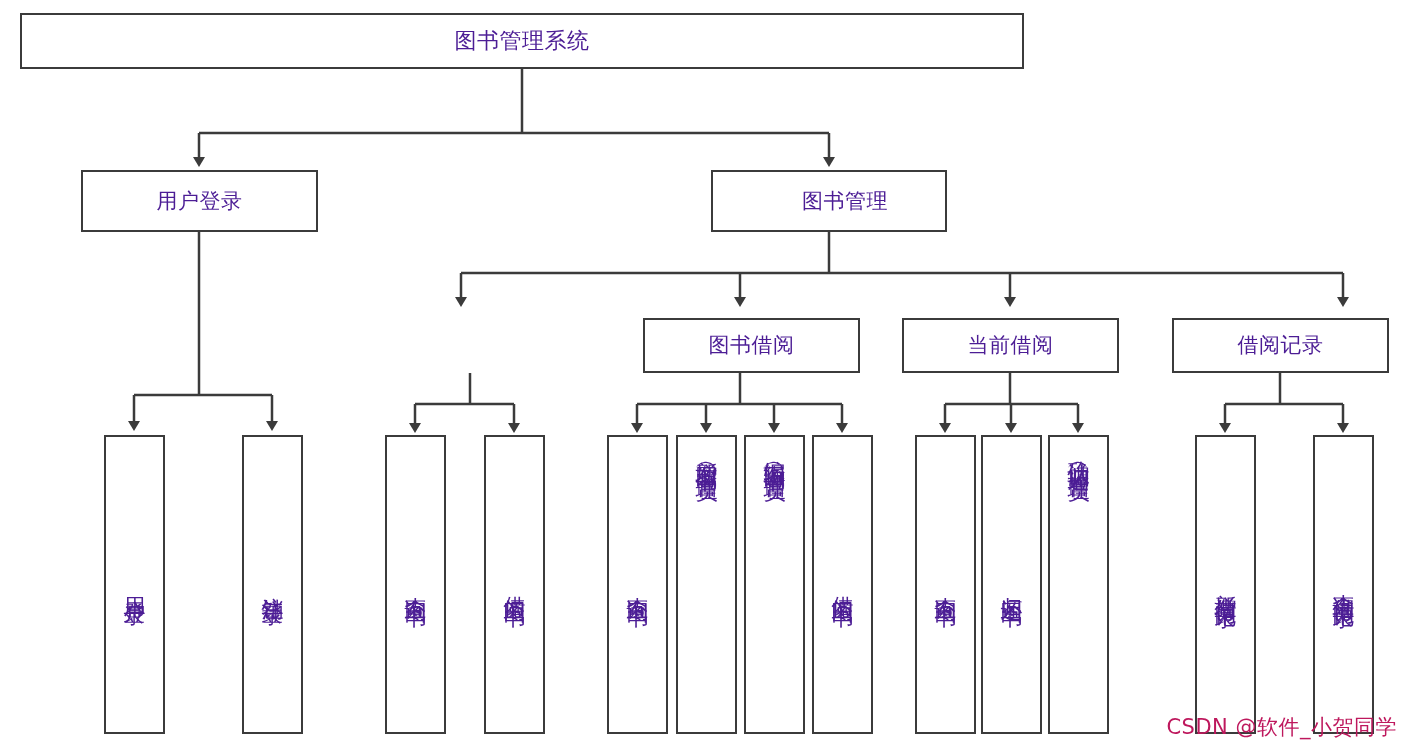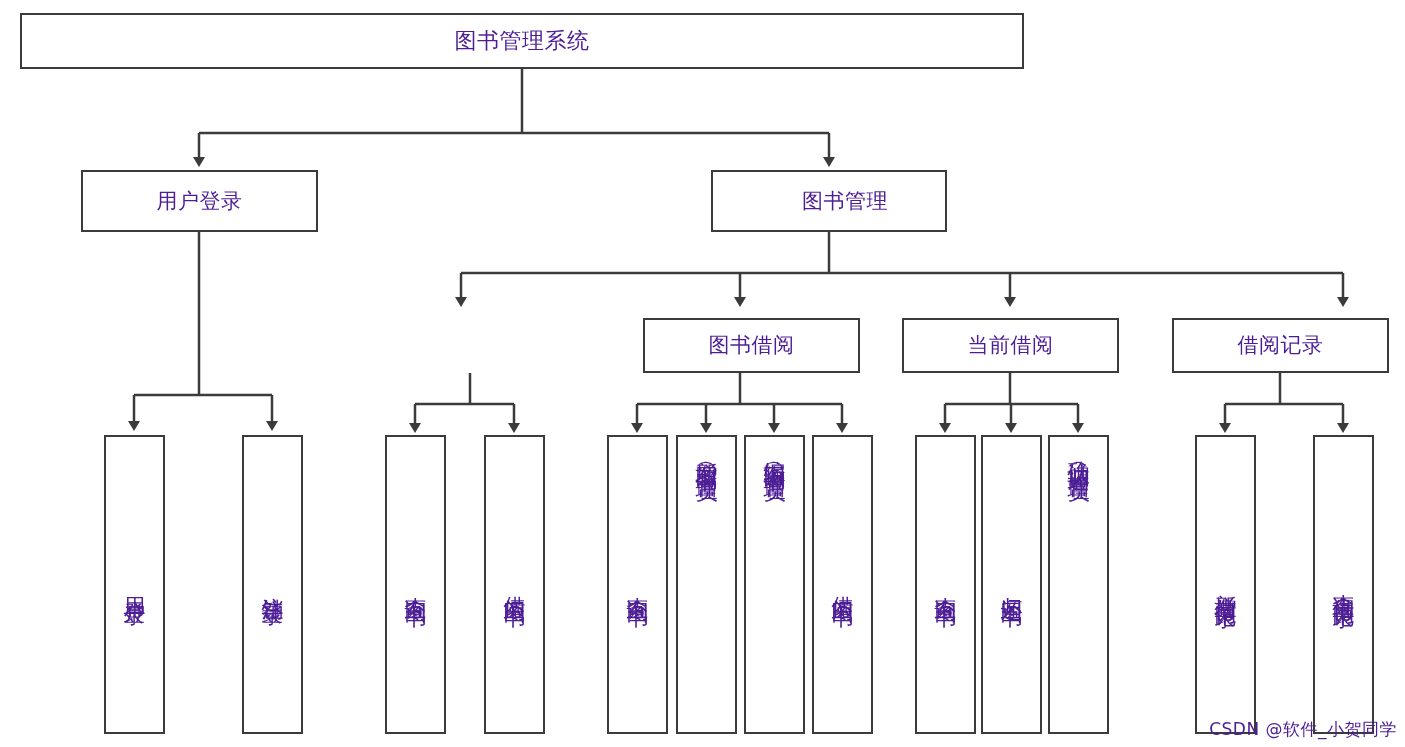--- a/index.html
+++ b/index.html
@@ -79,22 +79,22 @@
   
   .node.leaf.centered {
     align-items: center;
     padding-top: 0;
   }
 
   #watermark {
     position: absolute;
     right: 8px;
     bottom: 6px;
-    font-size: 17px;
-    color: #4c1d95;
+    font-size: 21px;
+    color: #be185d;
     white-space: nowrap;
     letter-spacing: 0.5px;
   }
 </style>
 </head>
 <body>
 
 <div id="diagram-canvas">
 
   <svg id="connectors" viewBox="0 0 1405 747" width="1405" height="747" xmlns="http://www.w3.org/2000/svg">

